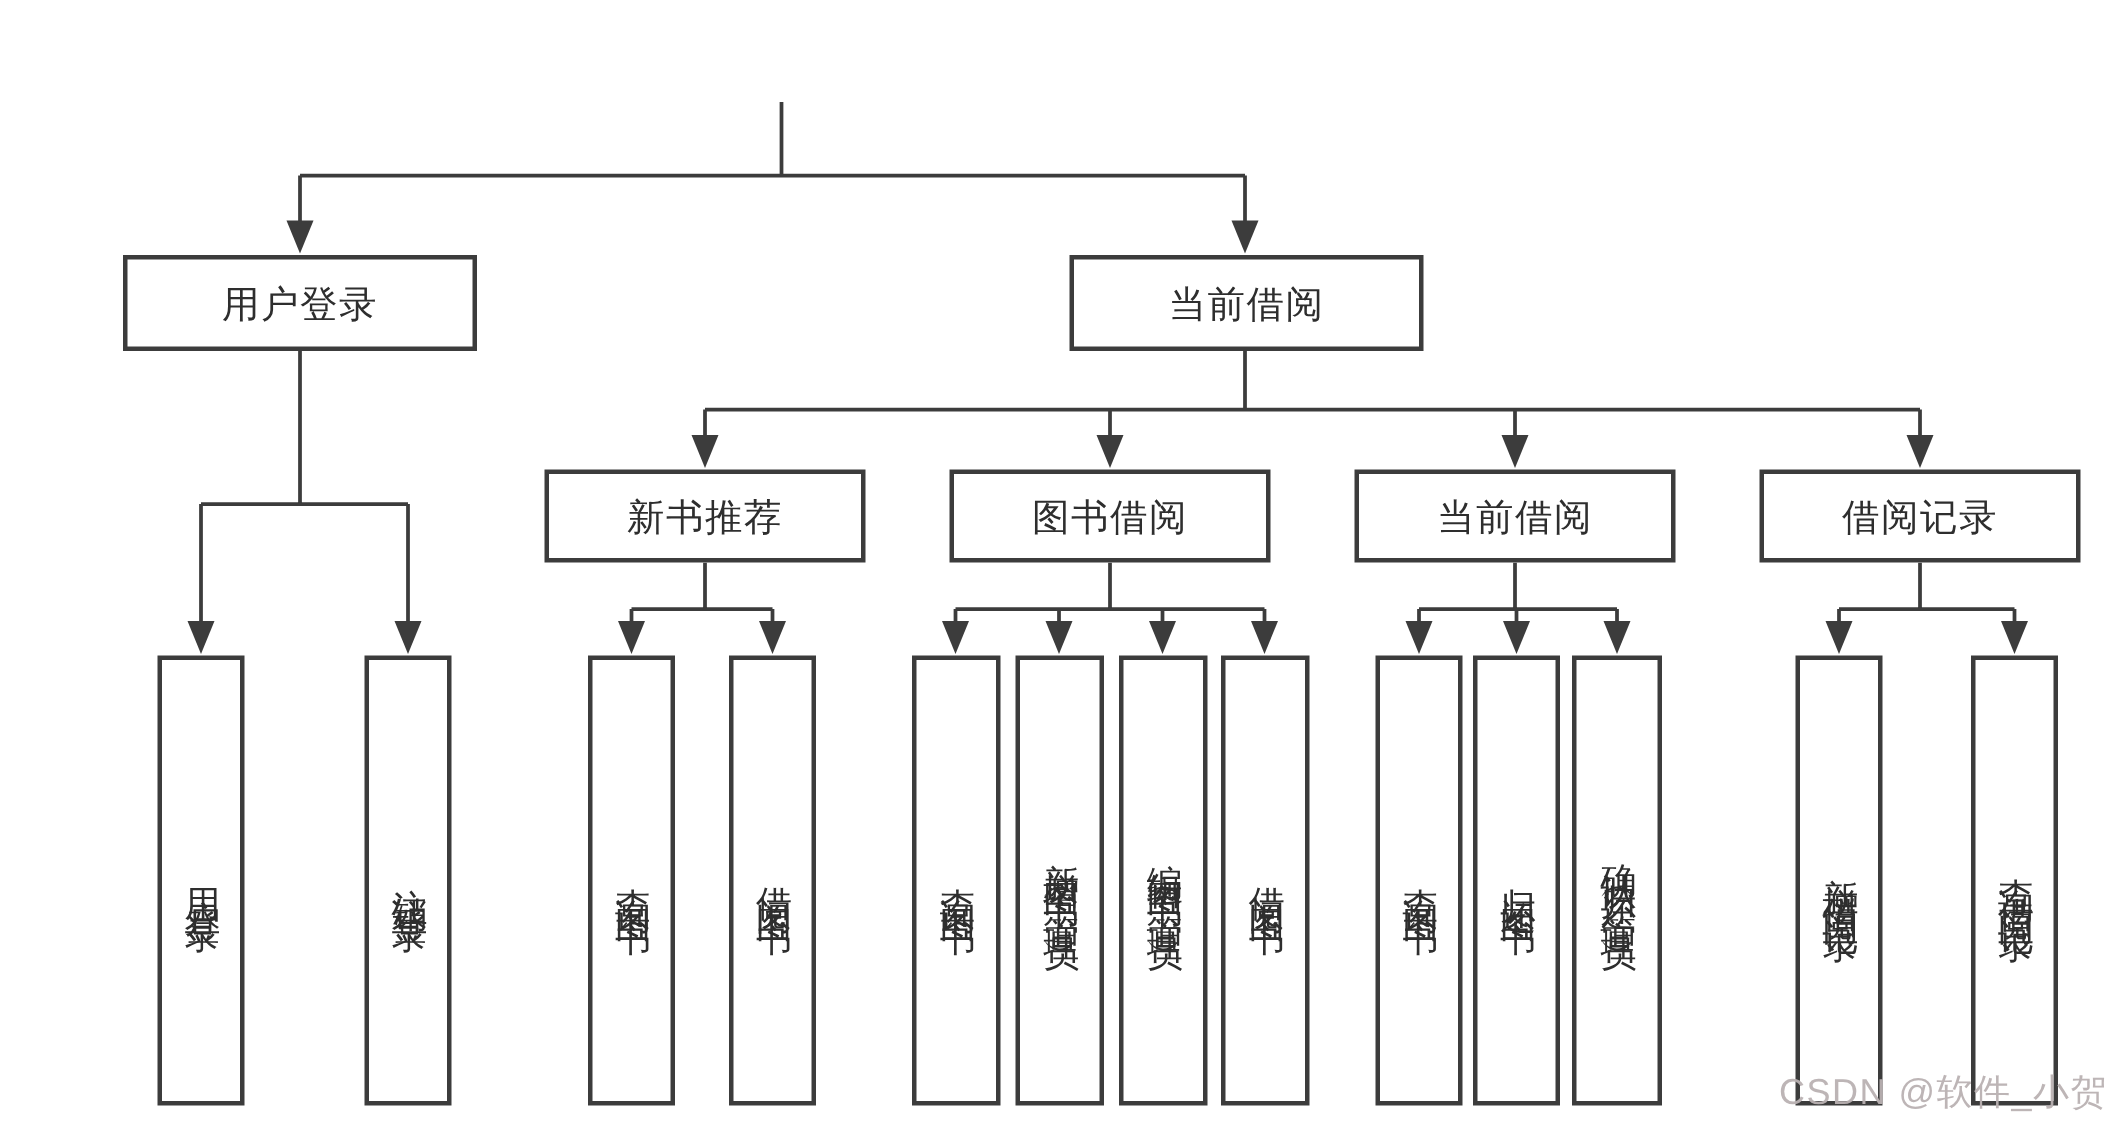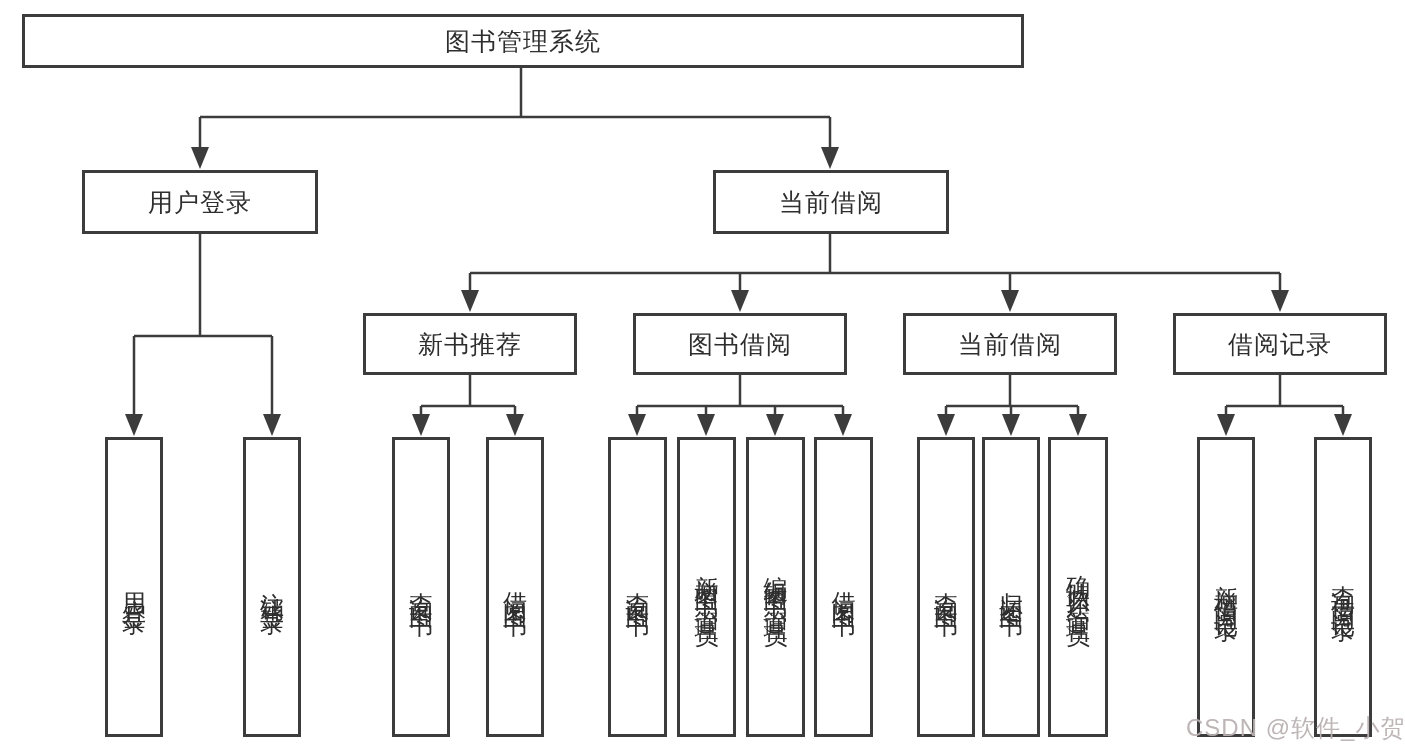--- a/index.html
+++ b/index.html
@@ -132,23 +132,20 @@
       <polygon class="head" points="1069,414 1087,414 1078,436"></polygon>
     </g>
 
     <g>
       <path class="wire" d="M1280 375 L1280 406 M1226 406 L1343 406 M1226 406 L1226 415 M1343 406 L1343 415"></path>
       <polygon class="head" points="1217,414 1235,414 1226,436"></polygon>
       <polygon class="head" points="1334,414 1352,414 1343,436"></polygon>
     </g>
   </svg>
 
-  <div class="node root">
-    <span>图书管理系统</span>
-  </div>
 
   <div class="node l2a">
     <span>用户登录</span>
   </div>
   <div class="node l2b">
     <span>当前借阅</span>
   </div>
 
   <div class="node l3 l3b">
     <span>图书借阅</span>

